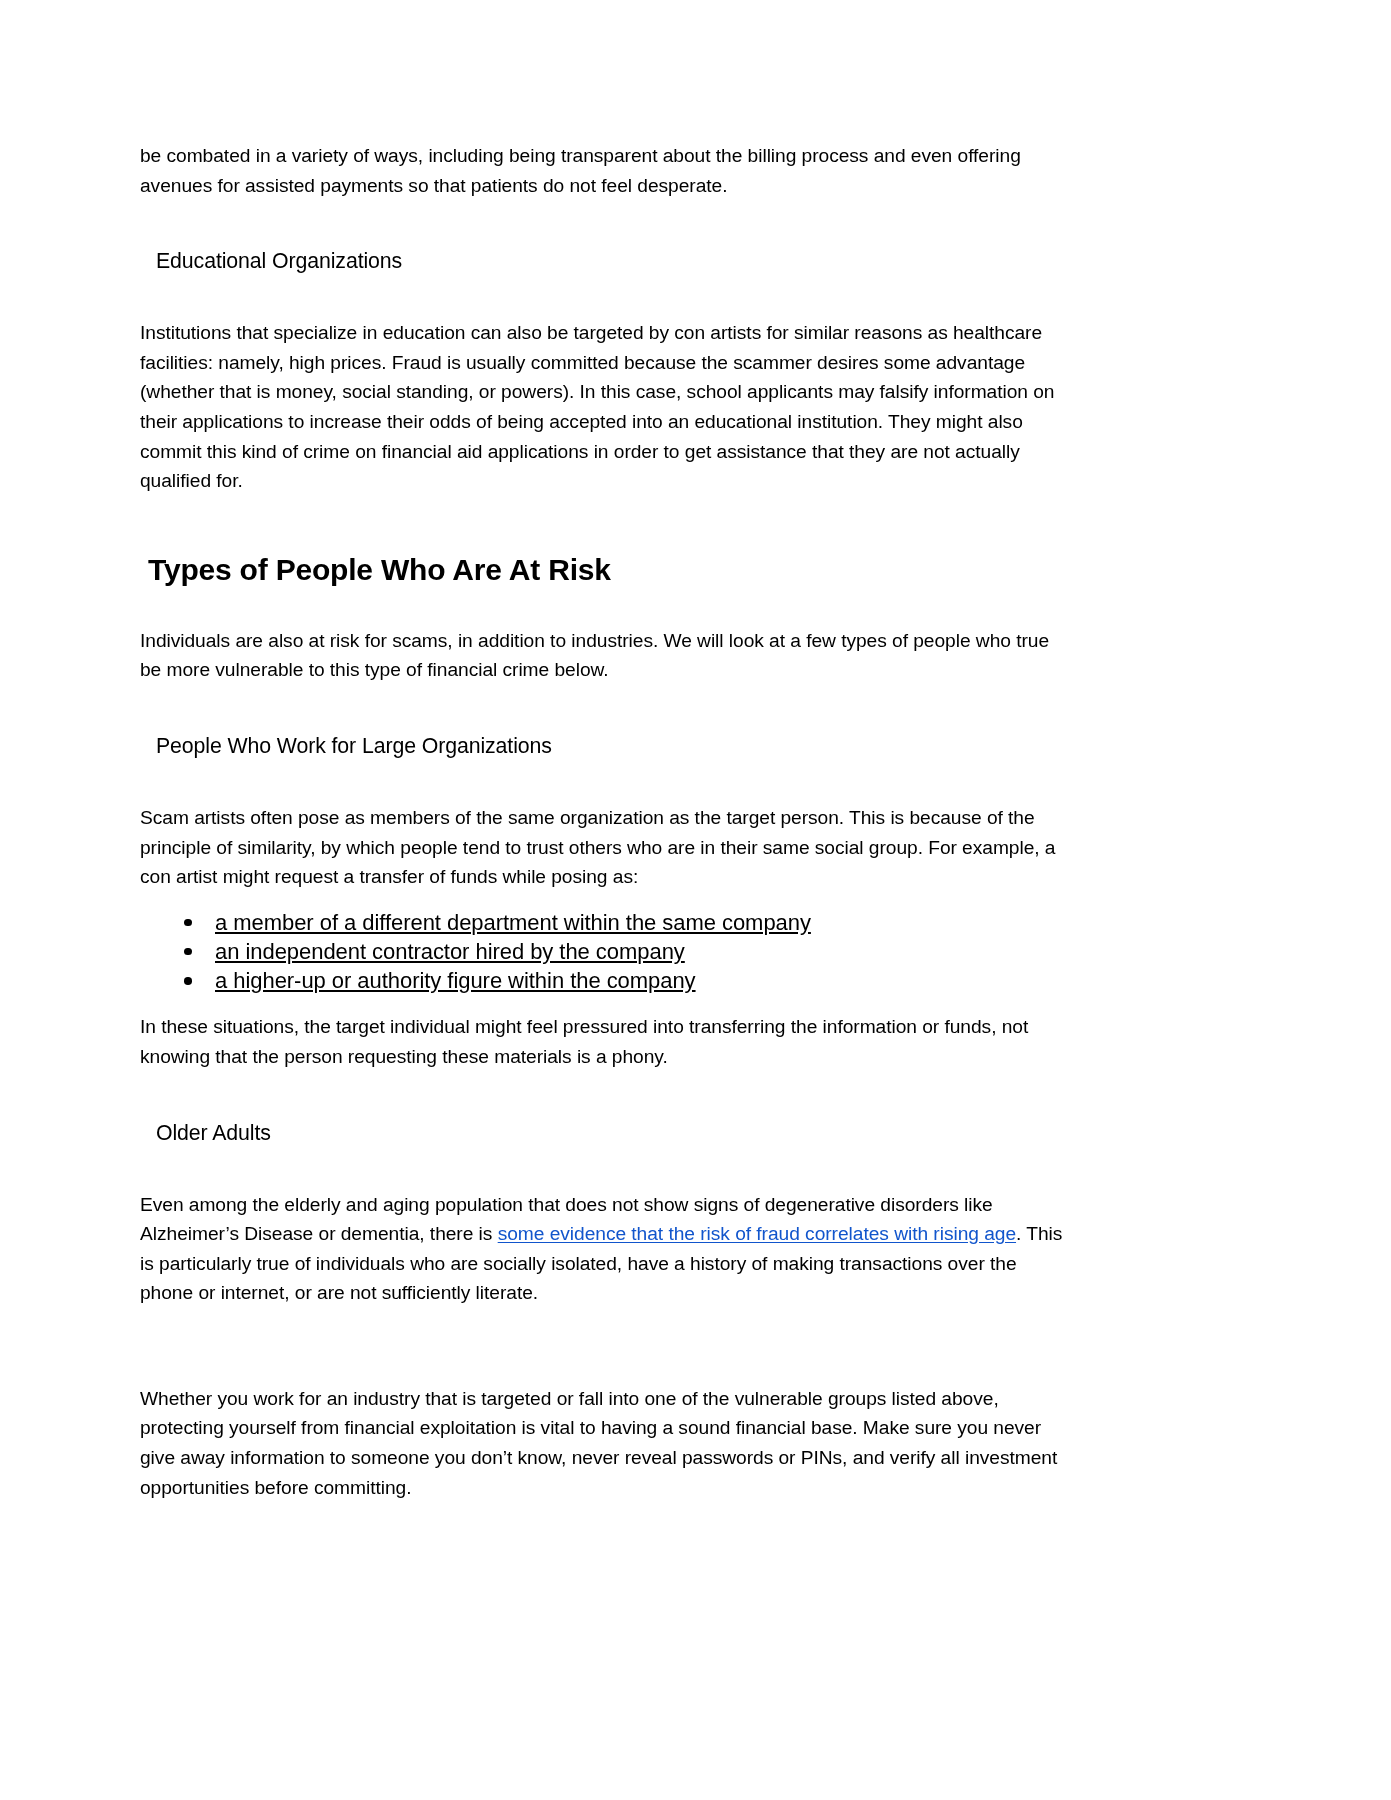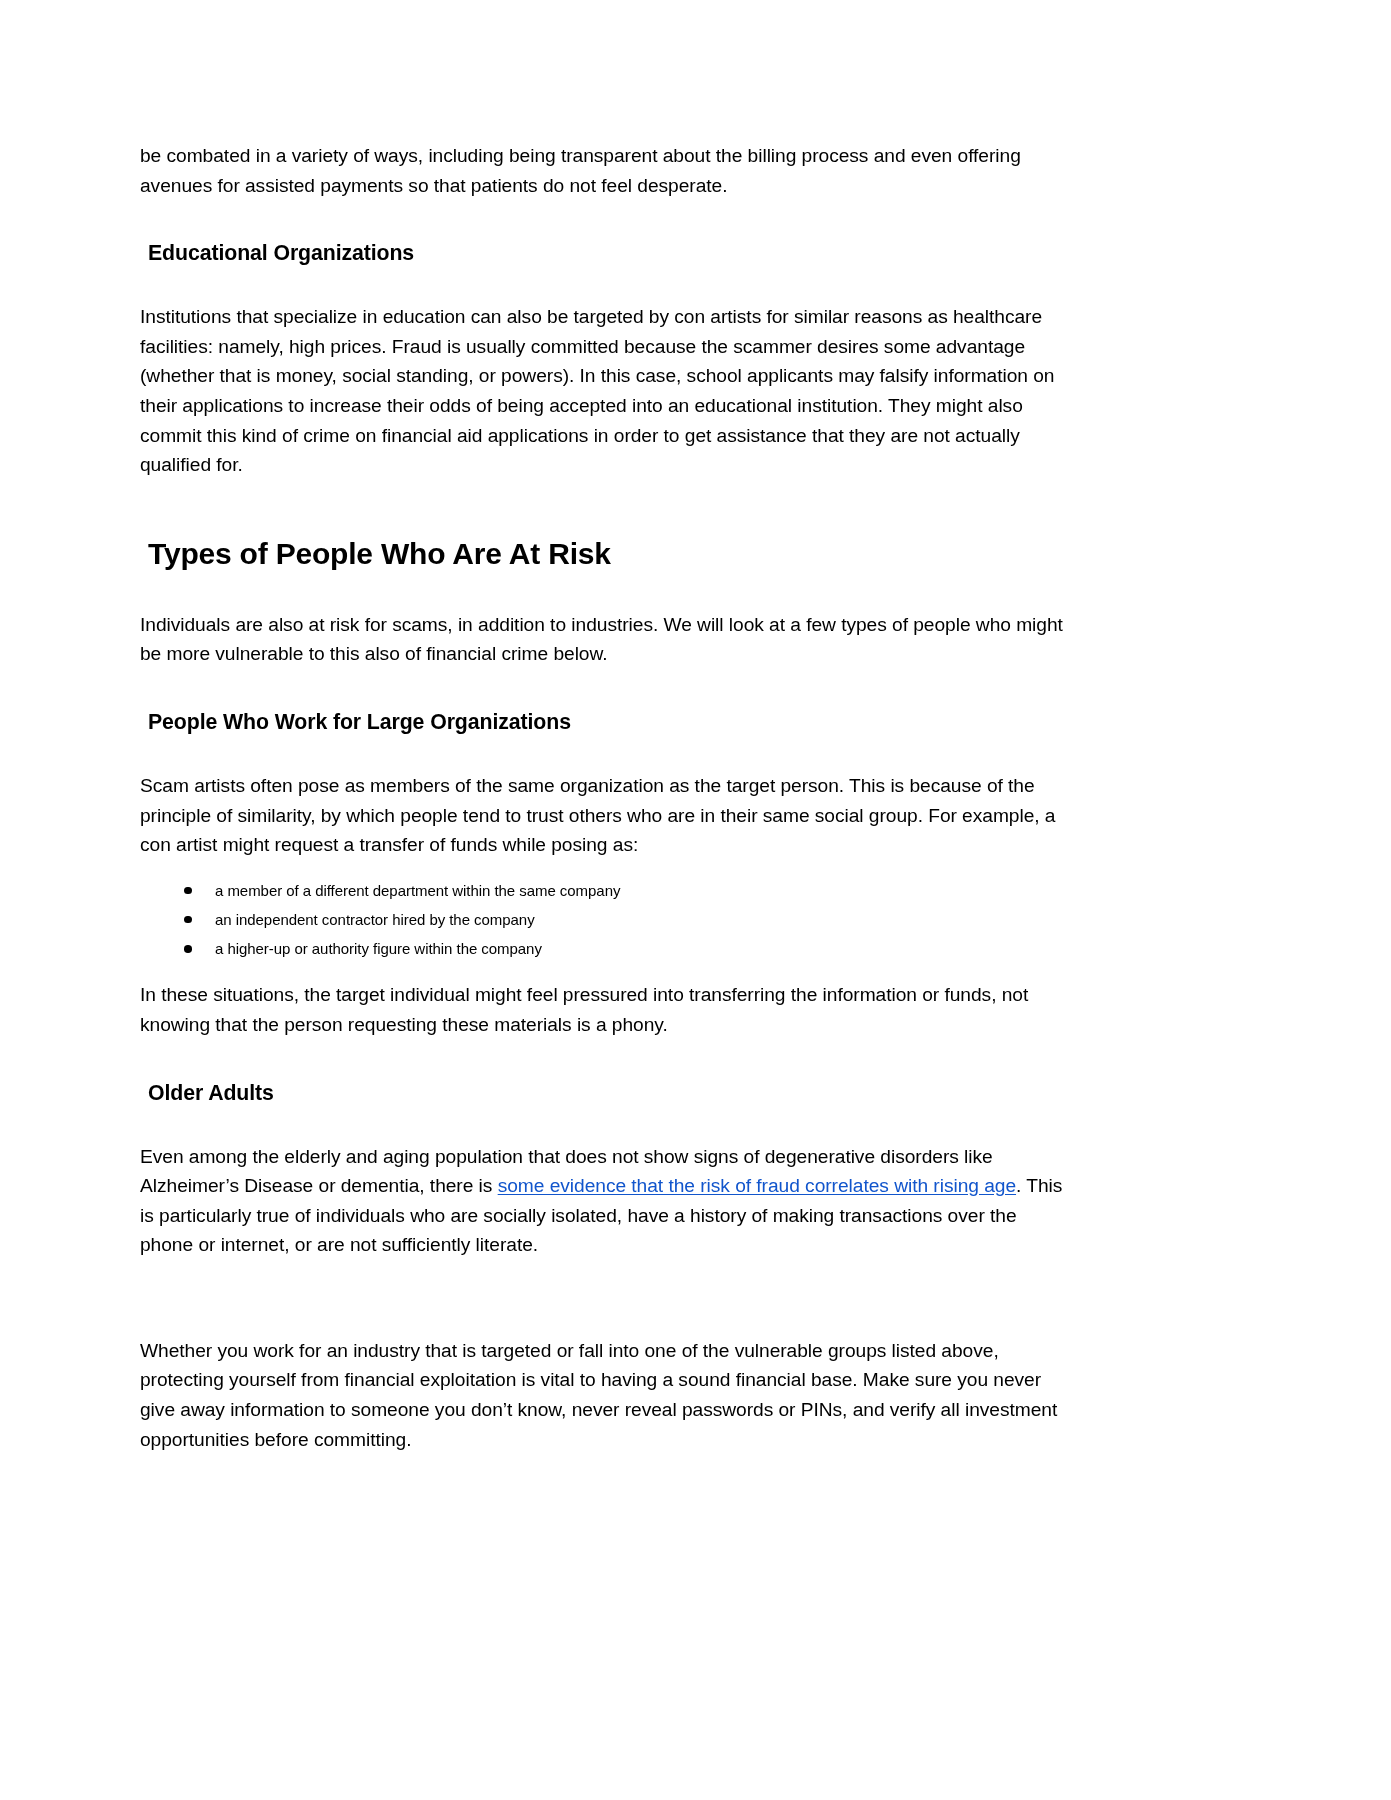--- a/index.html
+++ b/index.html
@@ -46,39 +46,40 @@
 
   h2.h2 {
     margin: 8px;
     font-size: 30px;
     line-height: 38px;
     font-weight: bold;
     color: #000000;
     letter-spacing: -0.2px;
   }
   h3.h3 {
-    margin: 8px;
+    margin: 16px;
     font-size: 21.3px;
     line-height: 28px;
-    font-weight: bold;
+    font-weight: normal;
     color: #000000;
     letter-spacing: -0.1px;
   }
   ul.bullets {
     margin: 0;
     padding: 0;
     list-style: none;
   }
   ul.bullets li {
     position: relative;
-    font-size: 15px;
+    font-size: 22px;
     line-height: 29.2px;
     color: #000000;
     padding-left: 75px;
     letter-spacing: -0.05px;
+    text-decoration: underline;
   }
   ul.bullets li .bullet-dot {
     position: absolute;
     left: 44px;
     top: 11px;
     width: 7.5px;
     height: 7.5px;
     border-radius: 50%;
     background: #000000;
     display: block;
@@ -101,21 +102,21 @@
     <div class="gap-h3-before"></div>
     <h3 class="h3">Educational Organizations</h3>
     <div class="gap-h3-after"></div>
 
     <p class="para">Institutions that specialize in education can also be targeted by con artists for similar reasons as healthcare facilities: namely, high prices. Fraud is usually committed because the scammer desires some advantage (whether that is money, social standing, or powers). In this case, school applicants may falsify information on their applications to increase their odds of being accepted into an educational institution. They might also commit this kind of crime on financial aid applications in order to get assistance that they are not actually qualified for.</p>
 
     <div class="gap-h2-before"></div>
     <h2 class="h2">Types of People Who Are At Risk</h2>
     <div class="gap-h2-after"></div>
 
-    <p class="para">Individuals are also at risk for scams, in addition to industries. We will look at a few types of people who might be more vulnerable to this also of financial crime below.</p>
+    <p class="para">Individuals are also at risk for scams, in addition to industries. We will look at a few types of people who true be more vulnerable to this type of financial crime below.</p>
 
     <div class="gap-h3-before"></div>
     <h3 class="h3">People Who Work for Large Organizations</h3>
     <div class="gap-h3-after"></div>
 
     <p class="para">Scam artists often pose as members of the same organization as the target person. This is because of the principle of similarity, by which people tend to trust others who are in their same social group. For example, a con artist might request a transfer of funds while posing as:</p>
 
     <div class="gap-list-before"></div>
     <ul class="bullets">
       <li>

